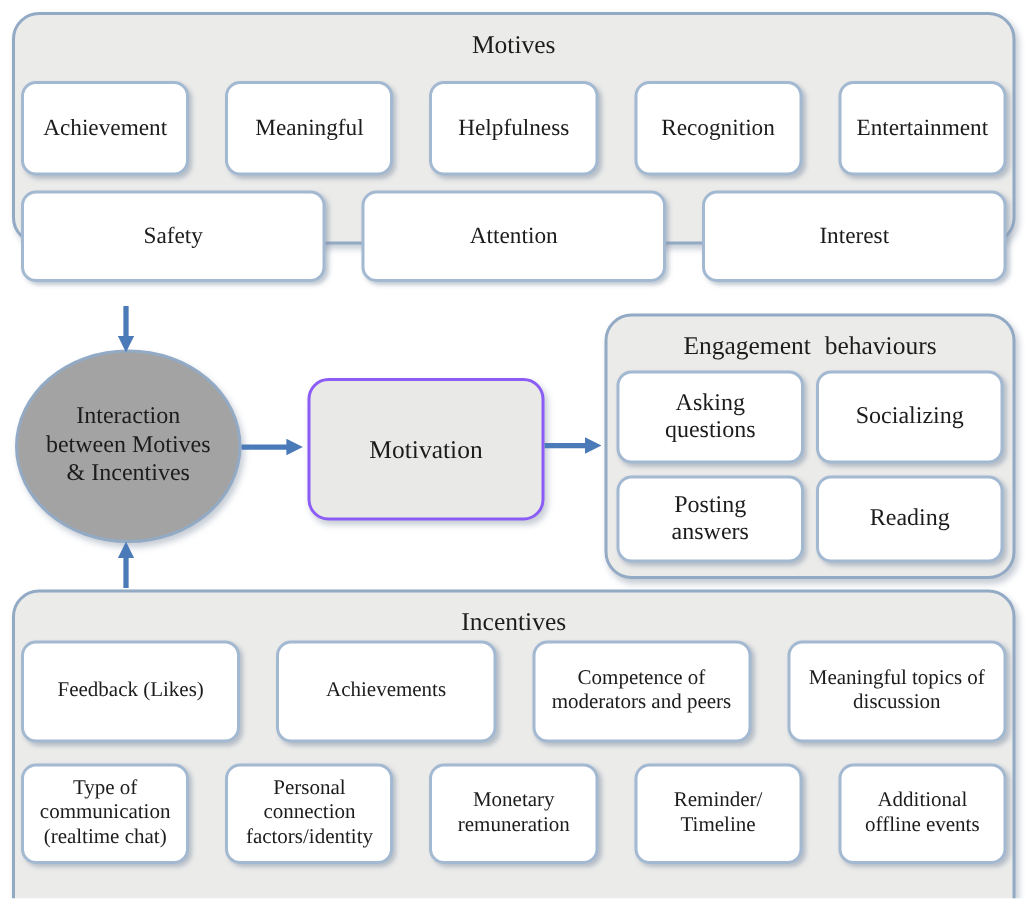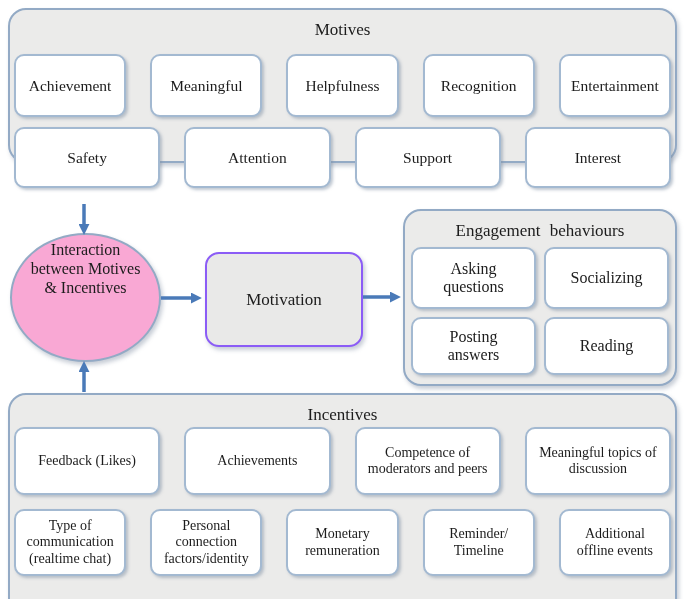--- a/index.html
+++ b/index.html
@@ -23,23 +23,23 @@
   .wbox{
     flex:1;background:#ffffff;border:2px solid #a3b9d1;border-radius:10px;
     box-shadow:2px 2px 3px rgba(130,145,165,0.5);
     display:flex;align-items:center;justify-content:center;text-align:center;
     font-size:15.5px;line-height:1.15;box-sizing:border-box;padding:2px 6px;
   }
   .wbox.small{font-size:14px;padding:2px 10px;}
   .wbox.eng{font-size:16px;padding:2px 14px;}
   .ellipse{
     position:absolute;left:10px;top:233px;width:151px;height:129px;
-    background:#f9a8d4;border:2px solid #93aac5;border-radius:50%;
+    background:#a3a3a3;border:2px solid #93aac5;border-radius:50%;
     box-shadow:2px 3px 4px rgba(130,145,165,0.45);
-    display:flex;align-items:flex-start;justify-content:center;text-align:center;
+    display:flex;align-items:center;justify-content:center;text-align:center;
     font-size:16px;line-height:1.18;box-sizing:border-box;padding:6px 16px;
   }
   .motivation{
     position:absolute;left:205px;top:252px;width:158px;height:95px;
     background:#e9e9e8;border:2px solid #8b5cf6;border-radius:14px;
     box-shadow:2px 3px 4px rgba(130,145,165,0.45);
     display:flex;align-items:center;justify-content:center;text-align:center;
     font-size:17px;box-sizing:border-box;
   }
   .eng-grid{
@@ -61,21 +61,20 @@
   <div class="boxrow" style="left:14px;top:54px;width:657px;height:63px;">
     <div class="wbox">Achievement</div>
     <div class="wbox">Meaningful</div>
     <div class="wbox">Helpfulness</div>
     <div class="wbox">Recognition</div>
     <div class="wbox">Entertainment</div>
   </div>
   <div class="boxrow" style="left:14px;top:127px;width:657px;height:61px;">
     <div class="wbox">Safety</div>
     <div class="wbox">Attention</div>
-    <div class="wbox">Support</div>
     <div class="wbox">Interest</div>
   </div>
 
   <div class="ellipse">
     <span>Interaction between Motives &amp; Incentives</span>
   </div>
 
   <div class="motivation">
     <span>Motivation</span>
   </div>

